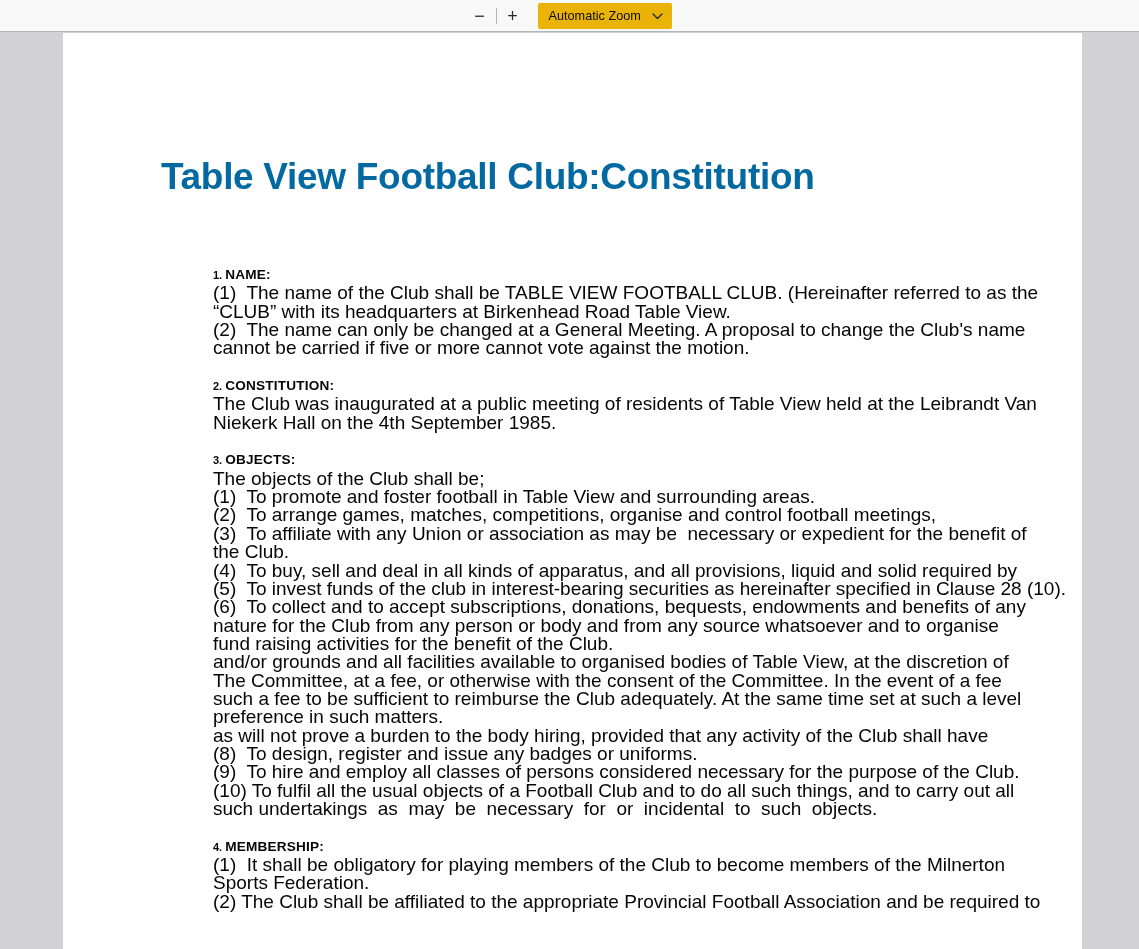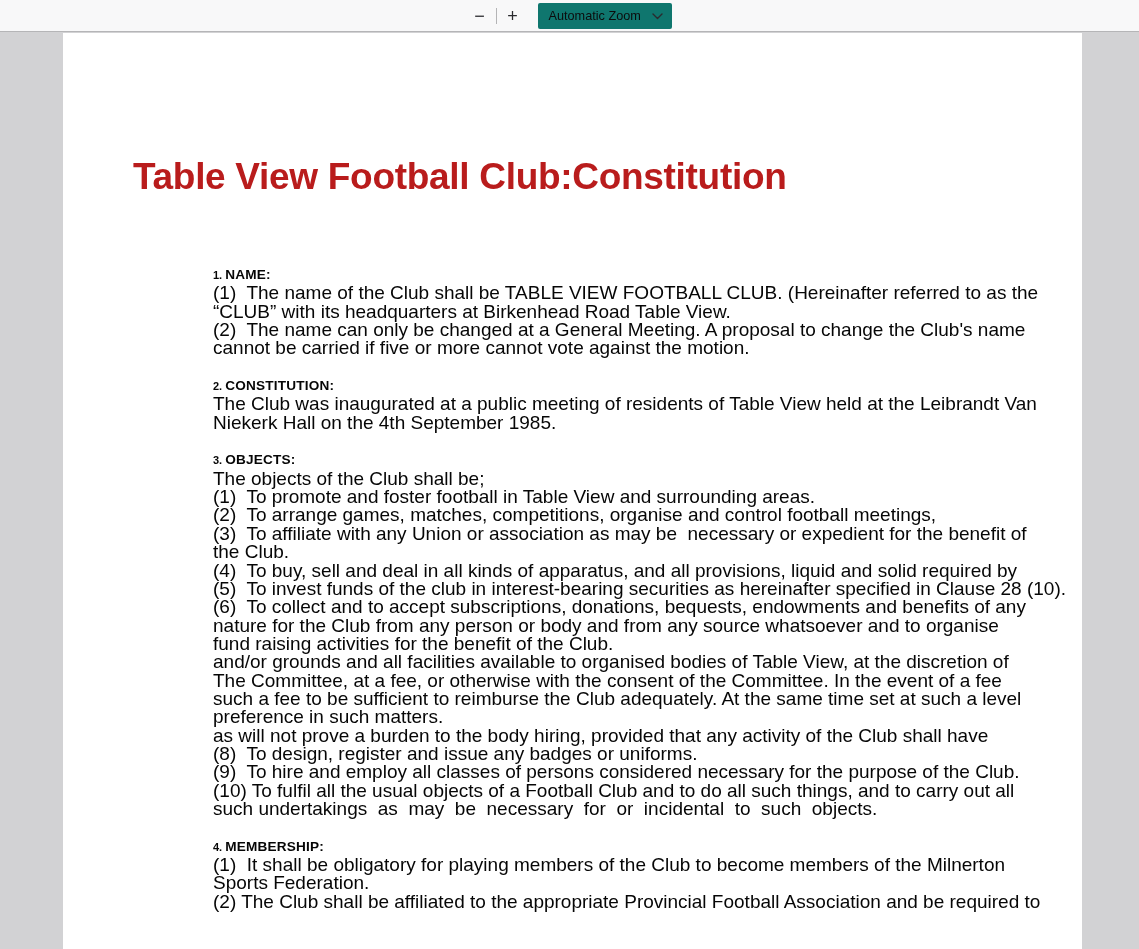--- a/index.html
+++ b/index.html
@@ -44,21 +44,21 @@
     width: 1px;
     height: 16px;
     background: #b4b4b6;
     margin: 0 4px;
   }
   .zoom-select {
     margin-left: 13px;
     width: 134px;
     height: 26px;
     box-sizing: border-box;
-    background: #0f766e;
+    background: #eab308;
     border-radius: 2px;
     display: flex;
     align-items: center;
     justify-content: space-between;
     padding: 0 9px 0 11px;
     font-size: 12.7px;
     color: #0c0c0d;
     cursor: default;
   }
   .chevron {
@@ -76,26 +76,26 @@
     position: absolute;
     left: 63px;
     top: 1px;
     width: 1019px;
     height: 1500px;
     background: #ffffff;
     overflow: hidden;
     color: #060606;
   }
   .doc-title {
-    margin: 123px 0 67px 70px;
+    margin: 123px 0 67px 98px;
     font-size: 37px;
     line-height: 42px;
     font-weight: bold;
     letter-spacing: -0.3px;
-    color: #b91c1c;
+    color: #0369a1;
     white-space: pre;
   }
   .doc-content {
     margin-left: 150px;
   }
   .section {
     margin-bottom: 18.35px;
     margin-top: 16px;
   }
   .heading {

